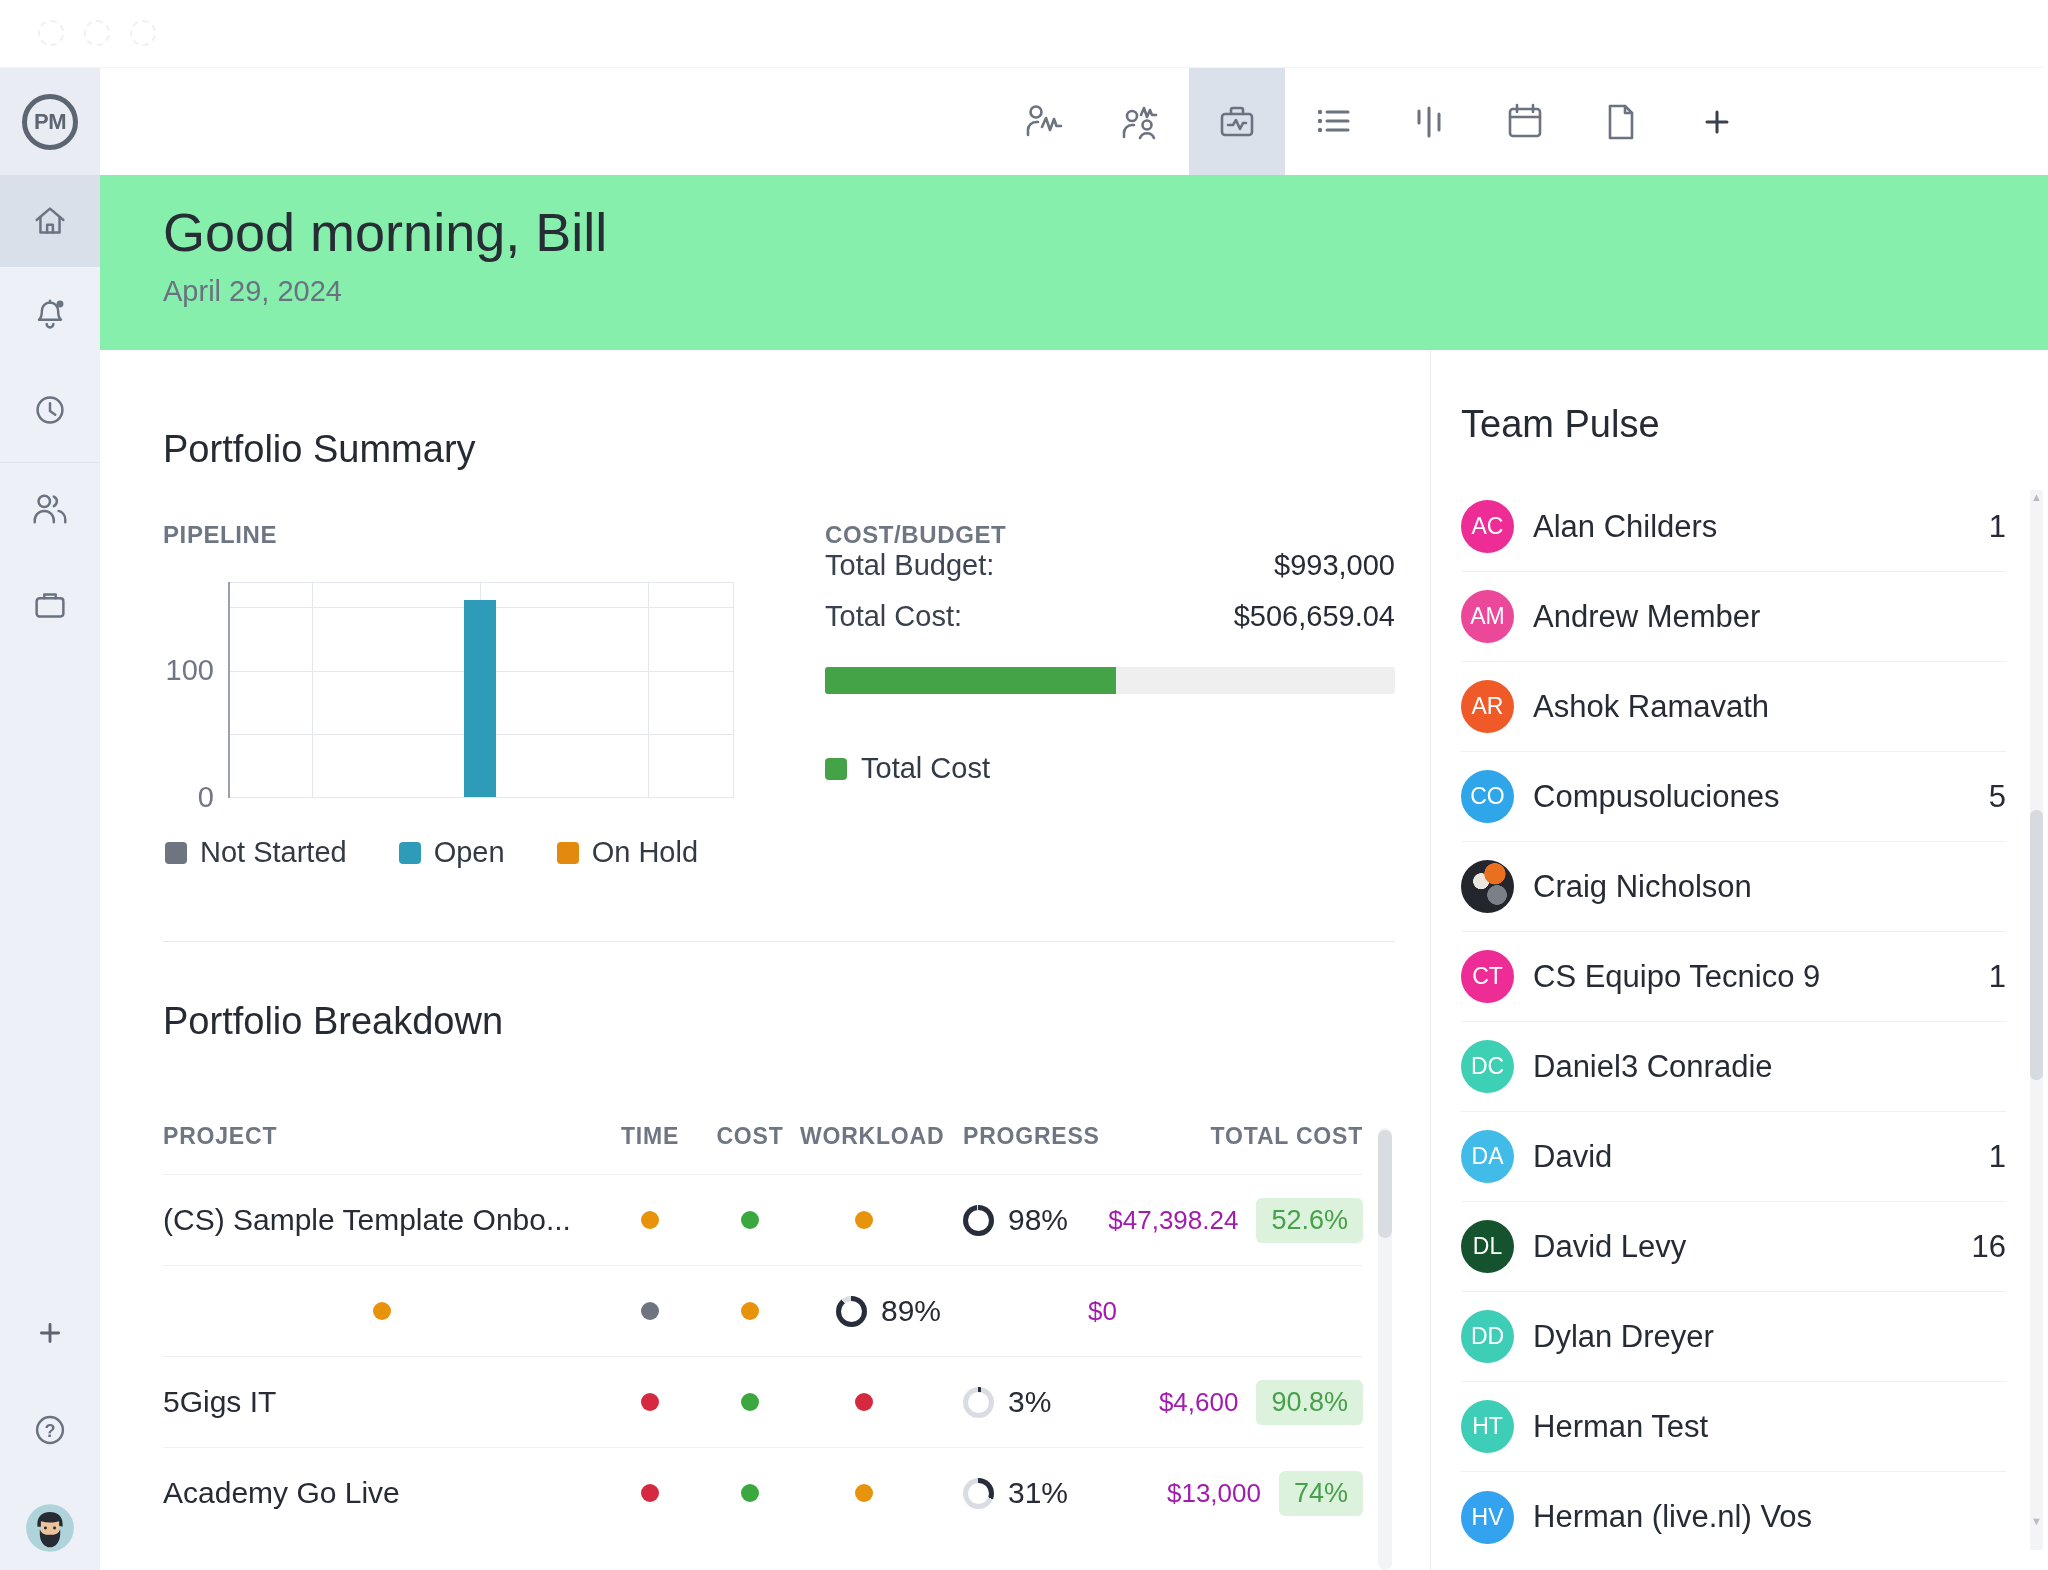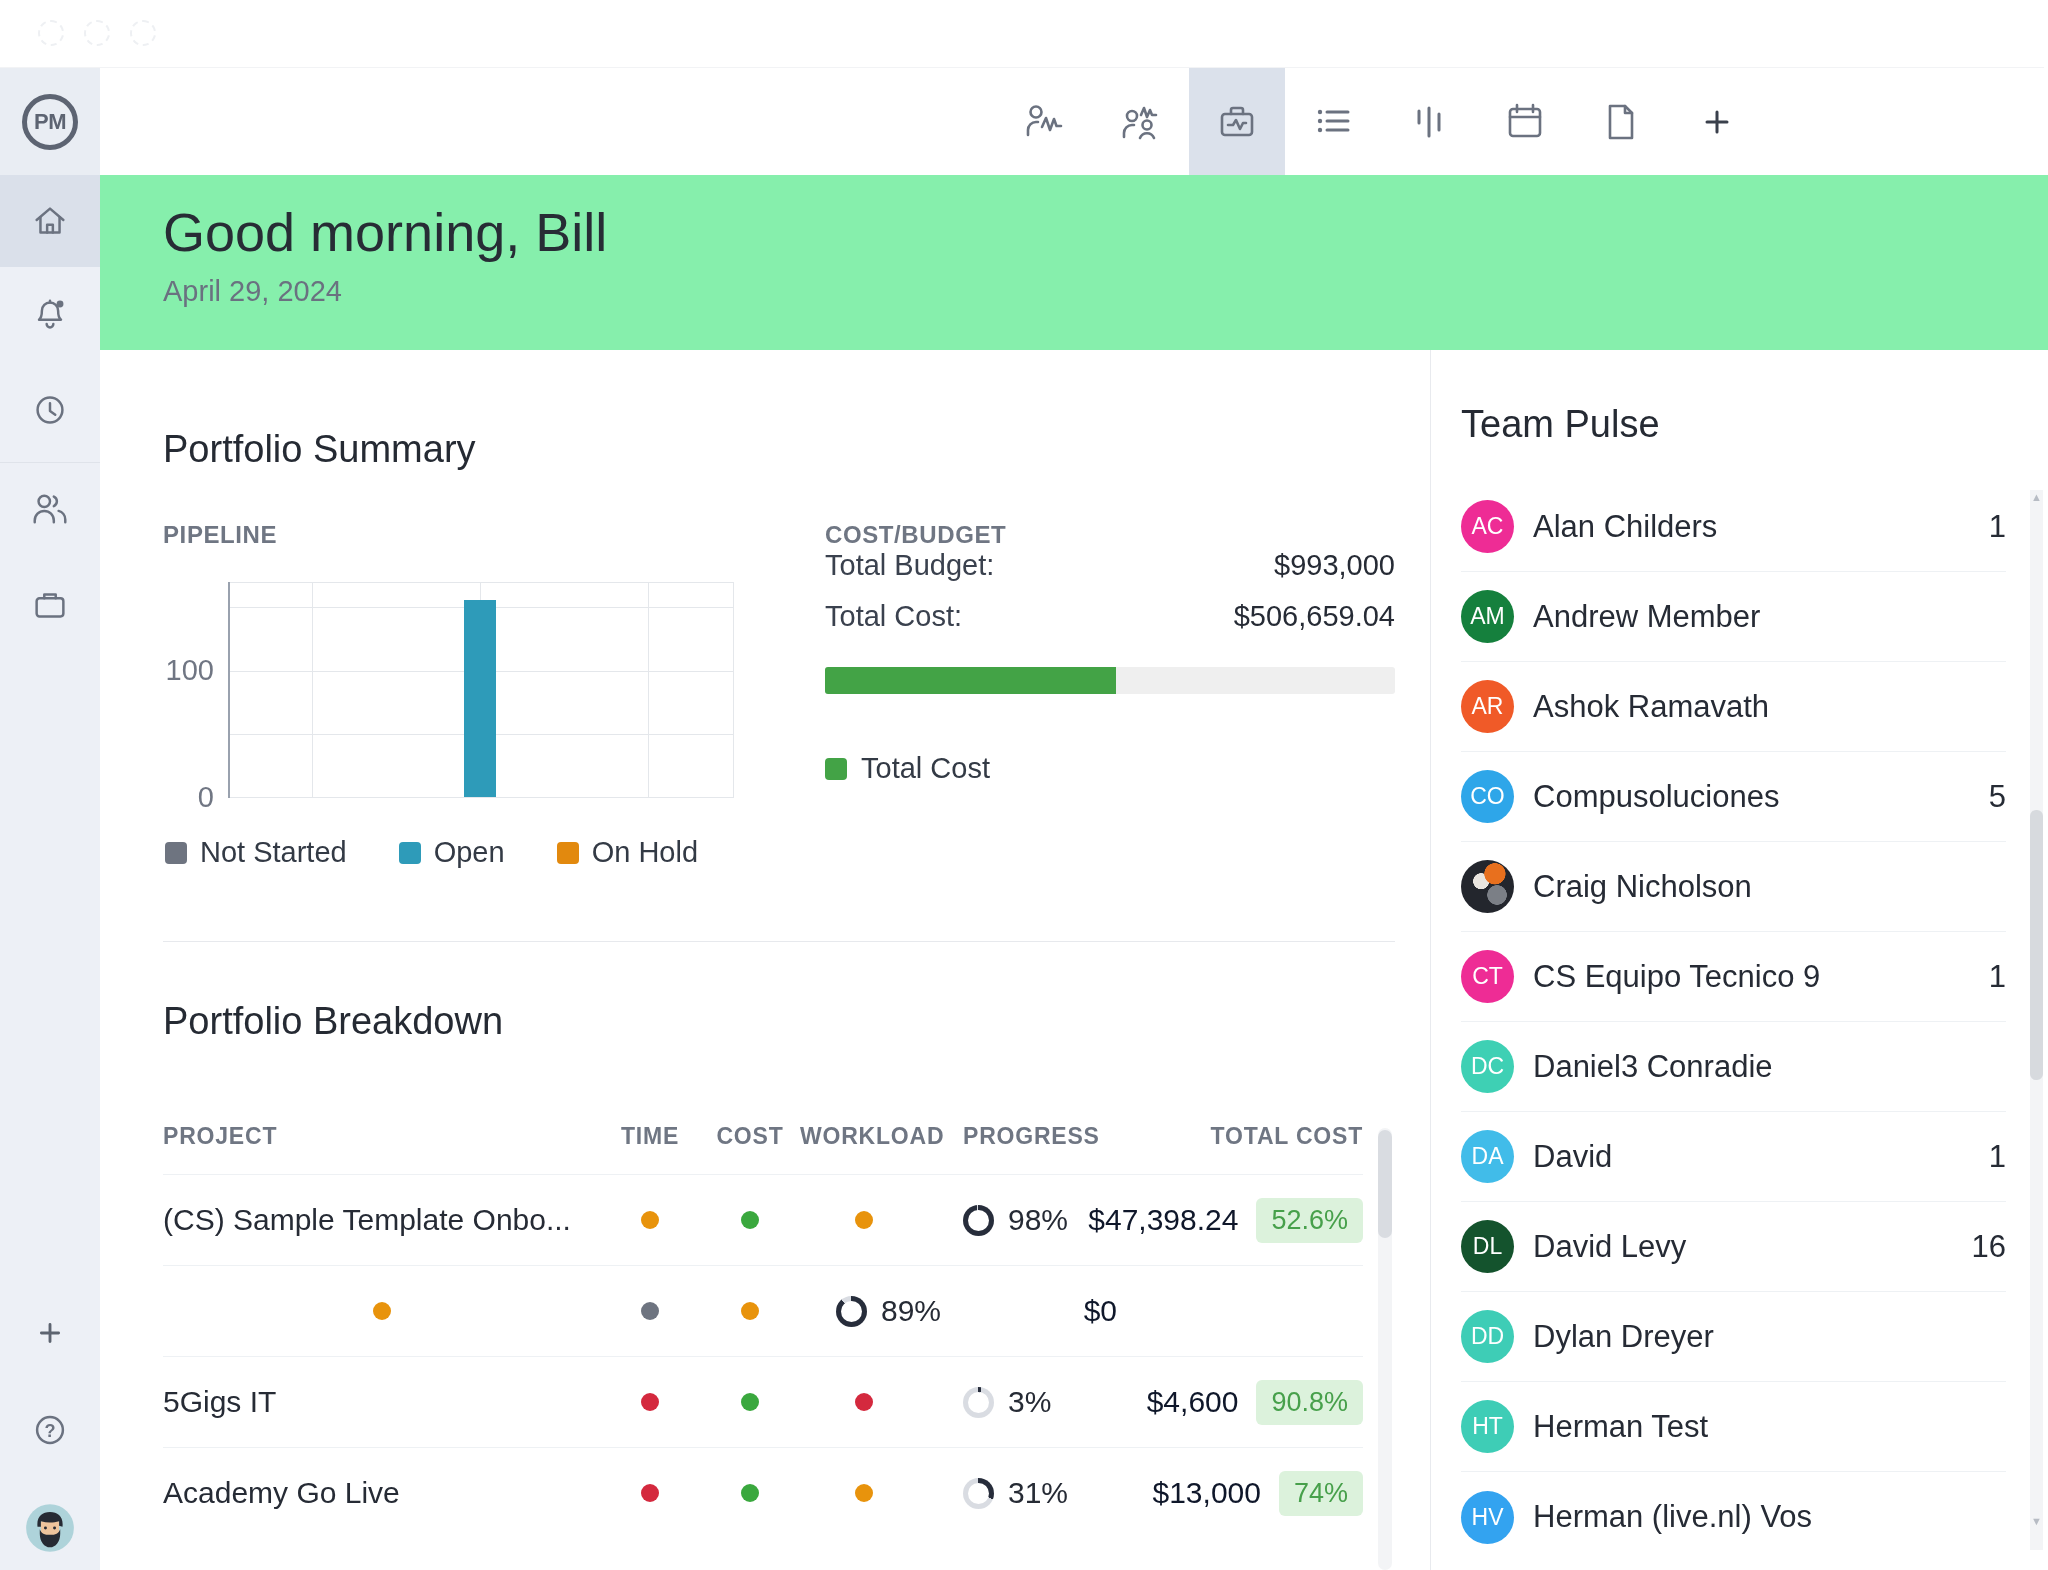--- a/index.html
+++ b/index.html
@@ -76,21 +76,21 @@
   .th.l{padding-left:36px;}
   .th.r{text-align:right;}
   .trow{height:91px;border-top:1px solid #eef1f4;}
   .project{font-size:30px;color:#262b35;white-space:nowrap;overflow:hidden;}
   .dot{width:18px;height:18px;border-radius:50%;margin:0 auto;}
   .prog{display:flex;align-items:center;gap:14px;padding-left:36px;}
   .ring{width:31px;height:31px;border-radius:50%;position:relative;flex:none;}
   .ring::after{content:"";position:absolute;inset:5px;background:#fff;border-radius:50%;}
   .prog-label{font-size:30px;color:#262b35;}
   .cost-cell{display:flex;justify-content:flex-end;align-items:center;gap:18px;}
-  .money{font-size:30px;color:#0f172a;}
+  .money{font-size:26px;color:#a21caf;}
   .badge{font-size:27px;color:#47a04b;background:#dcf2dc;padding:7px 15px;border-radius:6px;}
   .badge:empty{display:none;}
 
   .main-scrollbar{position:absolute;left:1278px;top:778px;width:14px;height:442px;background:#f3f4f6;border-radius:7px;}
   .main-scroll-thumb{position:absolute;top:2px;left:0;width:14px;height:108px;background:#d9dce1;border-radius:7px;}
 
   
   .panel{position:relative;flex:1;border-left:1px solid #e8eaee;background:#fff;overflow:hidden;}
   .panel-title{margin:53px 0 0 30px;font-size:38px;font-weight:500;color:#252a33;}
   .members{margin:36px 42px 0 30px;}
@@ -459,21 +459,21 @@
         <div class="panel">
           <div class="panel-title">Team Pulse</div>
           <div class="members">
 
             <div class="member">
               <span class="avatar" style="background: rgb(238, 44, 149);">AC</span>
               <span class="mname">Alan Childers</span>
               <span class="mcount">1</span>
             </div>
             <div class="member">
-              <span class="avatar" style="background: #15803d;">AM</span>
+              <span class="avatar" style="background: #ec4899;">AM</span>
               <span class="mname">Andrew Member</span>
 
             </div>
             <div class="member">
               <span class="avatar" style="background: rgb(240, 90, 40);">AR</span>
               <span class="mname">Ashok Ramavath</span>
 
             </div>
             <div class="member">
               <span class="avatar" style="background: rgb(46, 166, 233);">CO</span>

